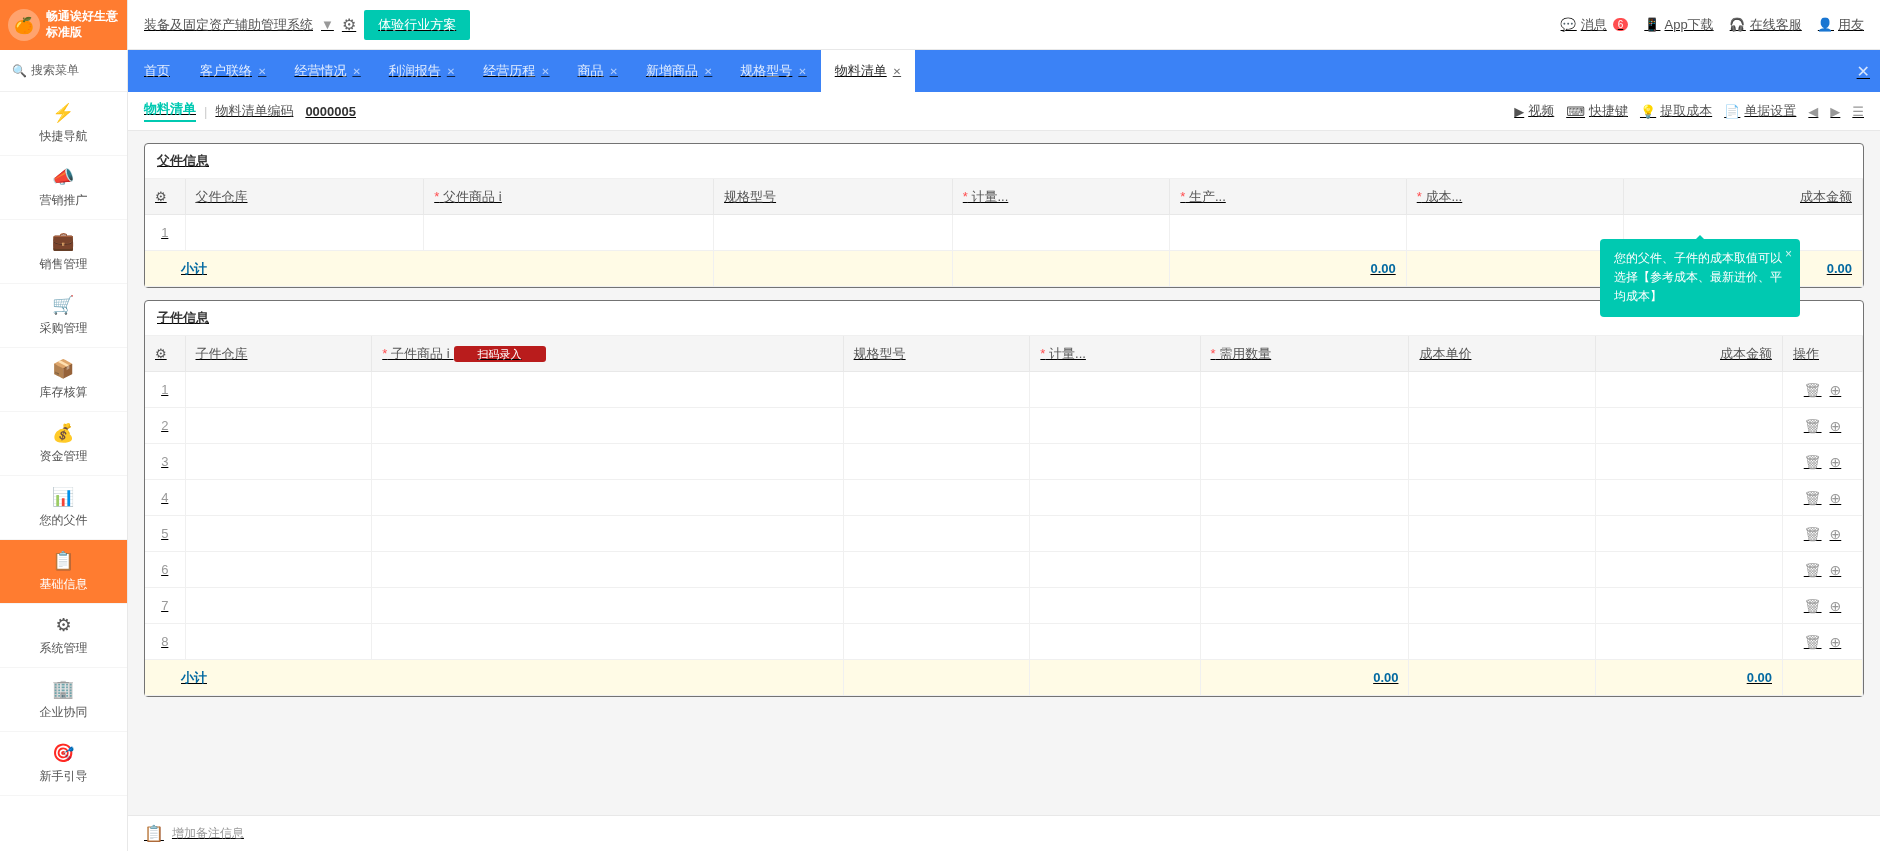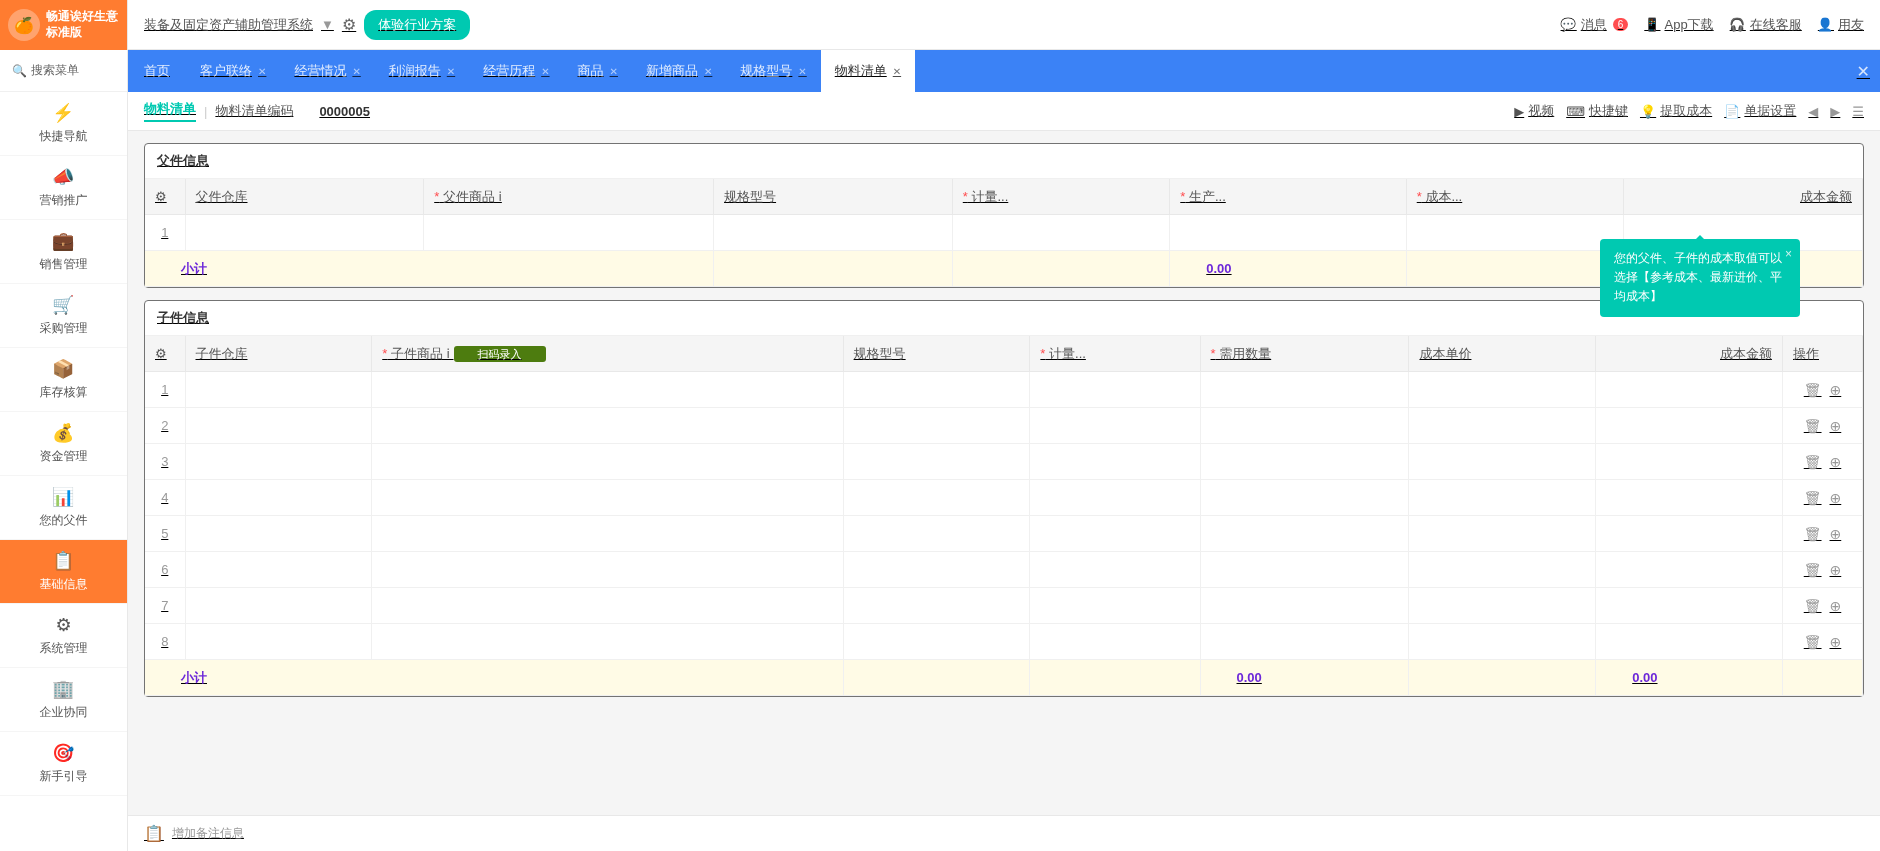--- a/index.html
+++ b/index.html
@@ -18,21 +18,21 @@
 
     
     .main { flex: 1; display: flex; flex-direction: column; overflow: hidden; text-decoration: underline; }
 
     
     .top-header { height: 50px; background: #fff; display: flex; align-items: center; justify-content: space-between; padding: 0 16px; border-bottom: 1px solid #e8e8e8; }
     .top-header-left { display: flex; align-items: center; gap: 8px; color: #555; font-size: 13px; }
     .top-header-right { display: flex; align-items: center; gap: 16px; color: #555; font-size: 13px; }
     .top-btn { display: flex; align-items: center; gap: 4px; cursor: pointer; color: #555; }
     .badge { background: #ff4d4f; color: #fff; border-radius: 10px; font-size: 10px; padding: 1px 5px; margin-left: 2px; }
-    .experience-btn { background: #00c9b1; color: #fff; padding: 6px 14px; border-radius: 12px; border: none; cursor: pointer; font-size: 13px; }
+    .experience-btn { background: #00c9b1; color: #fff; padding: 6px 14px; border-radius: 2px; border: none; cursor: pointer; font-size: 13px; }
 
     
     .nav-tabs { background: #3b82f6; display: flex; align-items: center; height: 42px; padding: 0 0; overflow-x: auto; flex-shrink: 0; }
     .nav-tab { color: rgba(255,255,255,0.85); padding: 0 14px; height: 42px; display: flex; align-items: center; cursor: pointer; white-space: nowrap; font-size: 13px; gap: 6px; flex-shrink: 0; }
     .nav-tab.active { background: #fff; color: #333; }
     .nav-tab-close { font-size: 10px; opacity: 0.7; cursor: pointer; }
     .nav-tab-home { padding: 0 16px; }
 
     
     .page-header { background: #fff; padding: 8px 16px; border-bottom: 1px solid #e8e8e8; display: flex; align-items: center; justify-content: space-between; flex-shrink: 0; }
@@ -47,28 +47,28 @@
     
     .section { background: #fff; border: 1px solid #737373; border-radius: 4px; margin-bottom: 12px; }
     .section-title { padding: 8px 12px; font-size: 13px; font-weight: bold; color: #333; border-bottom: 1px solid #f0f0f0; }
 
     
     .data-table { width: 100%; border-collapse: collapse; font-size: 13px; }
     .data-table th { background: #f5f5f5; padding: 8px 10px; text-align: left; border-bottom: 1px solid #e8e8e8; border-right: 1px solid #e8e8e8; color: #555; font-weight: normal; white-space: nowrap; }
     .data-table th .required { color: #ff4d4f; }
     .data-table td { padding: 6px 10px; border-bottom: 1px solid #f0f0f0; border-right: 1px solid #f0f0f0; color: #333; height: 36px; }
     .data-table td.row-num { color: #999; text-align: center; width: 40px; }
-    .subtotal-row td { background: #fffbe6; font-weight: bold; color: #6d28d9; padding-left: 36px; }
+    .subtotal-row td { background: #fffbe6; font-weight: bold; color: #0369a1; padding-left: 36px; }
     .subtotal-label { color: #555; }
-    .subtotal-value { text-align: left; color: #333; margin-left: 37px; }
+    .subtotal-value { text-align: right; color: #333; margin-left: 37px; }
     .th-settings { width: 40px; text-align: center; }
     .th-ops { width: 80px; text-align: center; }
     .ops-cell { display: flex; align-items: center; justify-content: center; gap: 8px; }
     .op-btn { cursor: pointer; color: #999; font-size: 14px; }
-    .scan-badge { background: #4d7c0f; color: #fff; padding: 2px 24px; border-radius: 3px; font-size: 11px; cursor: pointer; }
+    .scan-badge { background: #b91c1c; color: #fff; padding: 2px 24px; border-radius: 3px; font-size: 11px; cursor: pointer; }
 
     
     .tooltip-popup { position: absolute; top: 108px; right: 80px; background: #00c9b1; color: #fff; padding: 10px 14px; border-radius: 4px; font-size: 12px; line-height: 1.6; max-width: 200px; z-index: 100; }
     .tooltip-popup::before { content: ''; position: absolute; top: -8px; left: 50%; transform: translateX(-50%); border: 4px solid transparent; border-bottom-color: #00c9b1; }
     .tooltip-close { position: absolute; top: 6px; right: 8px; cursor: pointer; font-size: 12px; opacity: 0.8; }
 
     
     .bottom-hint { background: #fff; border-top: 1px solid #e8e8e8; padding: 8px 16px; display: flex; align-items: center; gap: 8px; font-size: 12px; color: #999; flex-shrink: 0; }
     .bottom-hint-icon { color: #00c9b1; font-size: 16px; }
 
@@ -211,21 +211,21 @@
       <span class="nav-tab-close">✕</span>
     </div>
     <div class="nav-close-all">✕</div>
   </div>
 
   <div class="page-header">
     <div class="page-breadcrumb">
       <span class="page-breadcrumb-current">物料清单</span>
       <span style="color:#ccc;">|</span>
       <span>物料清单编码</span>
-      <span style="font-weight:bold;color:#333;margin-left:18px;">0000005</span>
+      <span style="font-weight:bold;color:#333;margin-left:4px;">0000005</span>
     </div>
     <div class="page-actions">
       <div class="page-action-btn">
         <span>▶</span>
         <span>视频</span>
       </div>
       <div class="page-action-btn">
         <span>⌨</span>
         <span>快捷键</span>
       </div>

